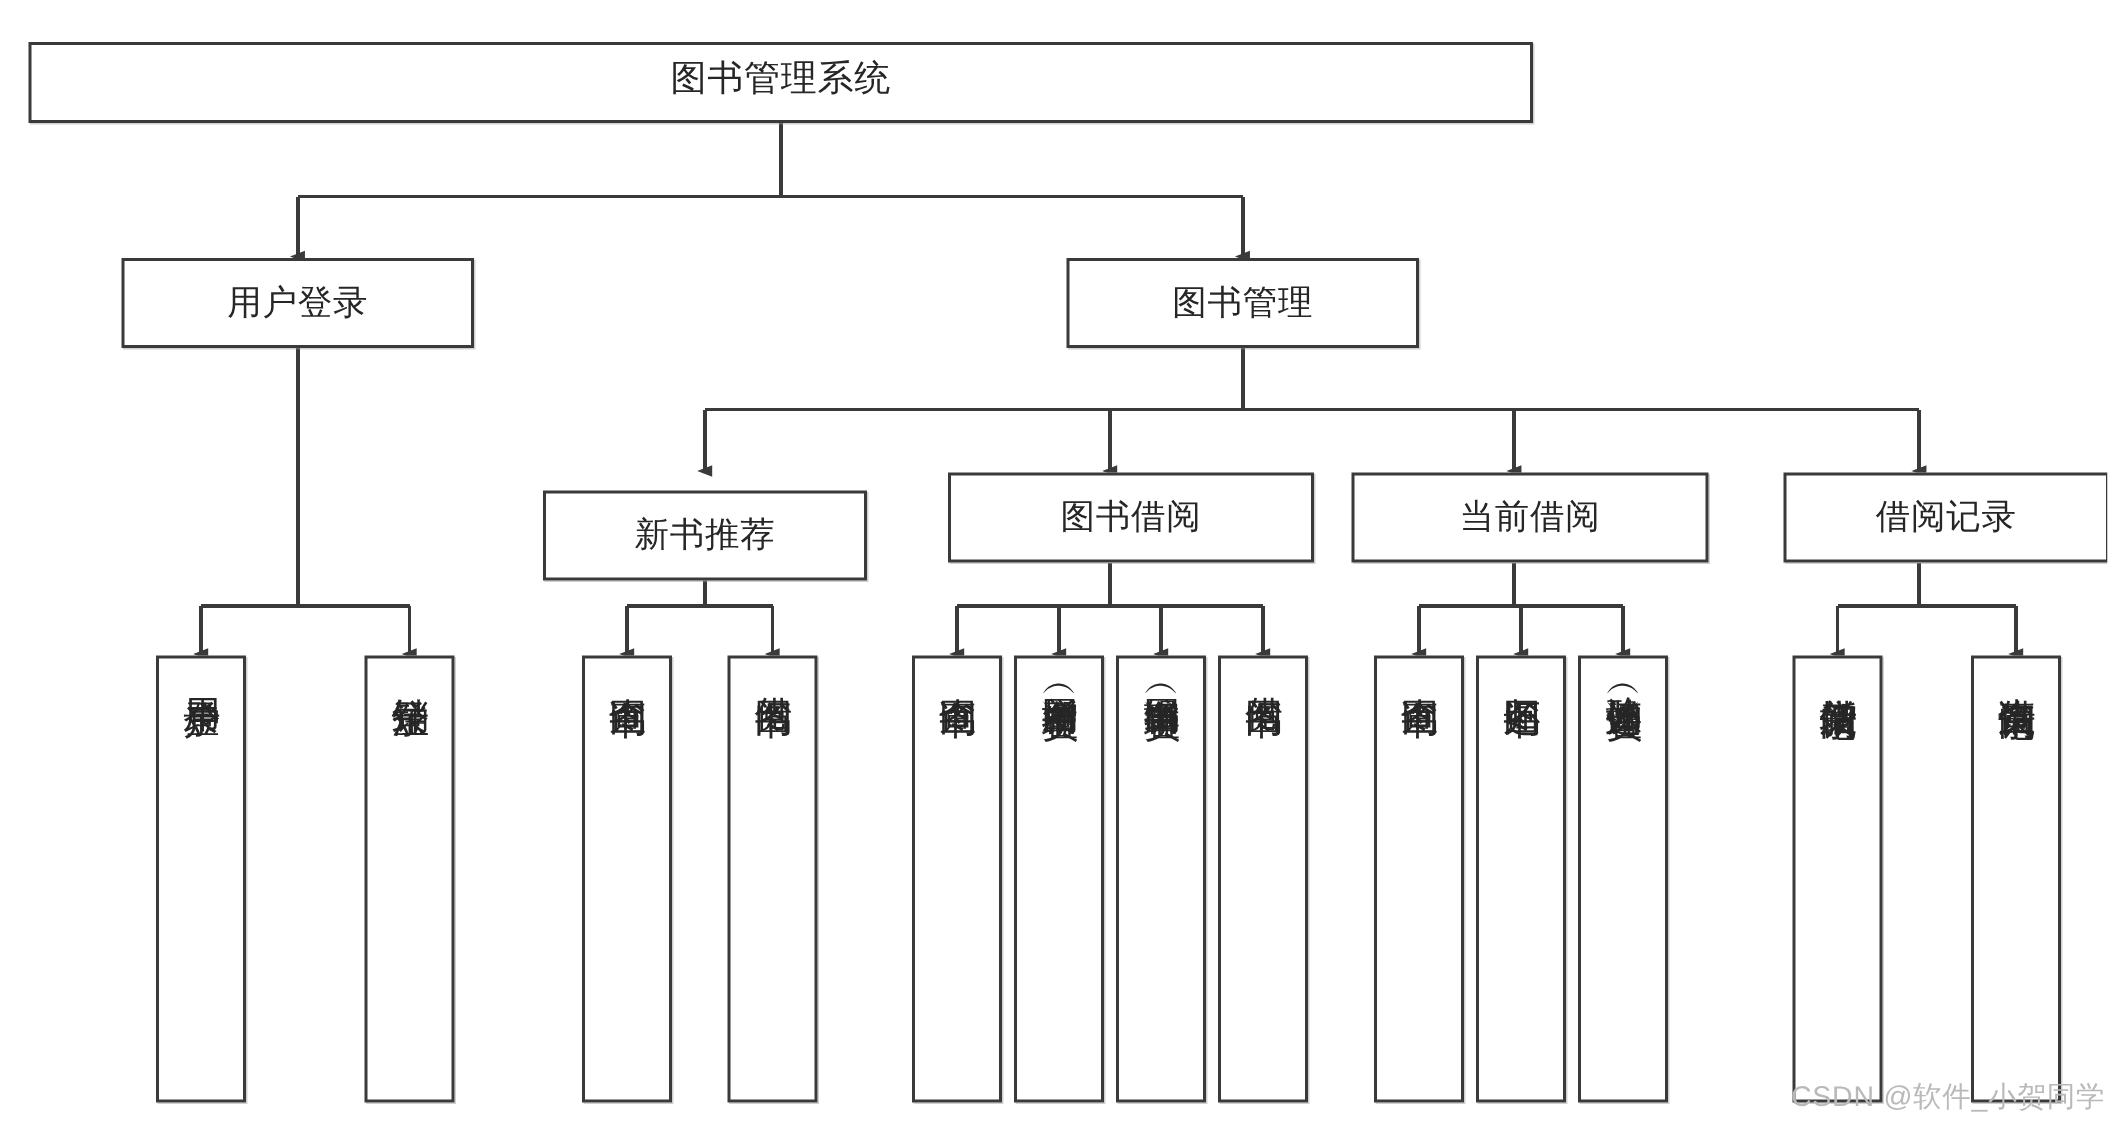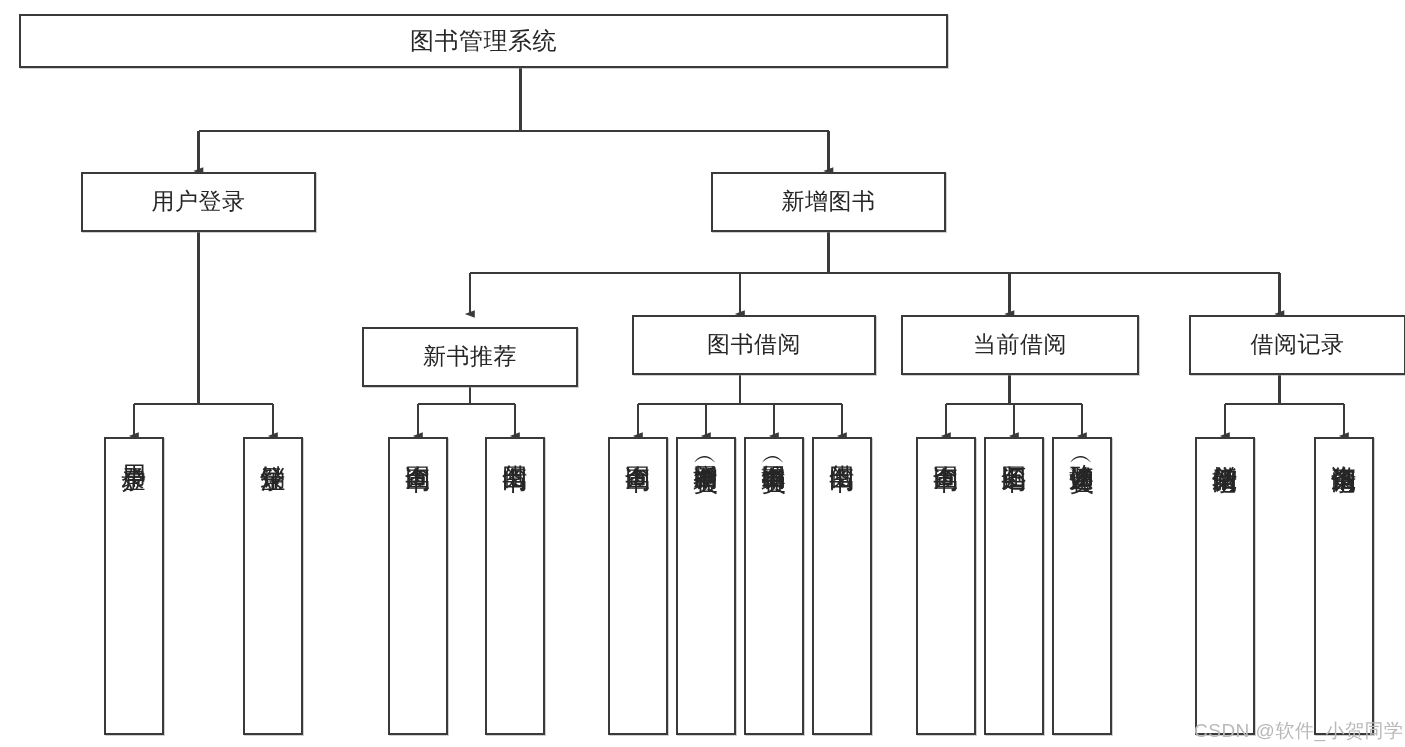--- a/index.html
+++ b/index.html
@@ -121,28 +121,28 @@
         <line x1="1014" y1="404" x2="1014" y2="436" stroke="#3a3a3a" stroke-width="2.6" shape-rendering="crispEdges" marker-end="url(#arrowhead)"></line>
         <line x1="1082" y1="404" x2="1082" y2="436" stroke="#3a3a3a" stroke-width="2.6" shape-rendering="crispEdges" marker-end="url(#arrowhead)"></line>
         <line x1="1279.5" y1="375" x2="1279.5" y2="404" stroke="#3a3a3a" stroke-width="2.6" shape-rendering="crispEdges"></line>
         <line x1="1225" y1="404" x2="1344" y2="404" stroke="#3a3a3a" stroke-width="2.6" shape-rendering="crispEdges"></line>
         <line x1="1225" y1="404" x2="1225" y2="436" stroke="#3a3a3a" stroke-width="2.6" shape-rendering="crispEdges" marker-end="url(#arrowhead)"></line>
         <line x1="1344" y1="404" x2="1344" y2="436" stroke="#3a3a3a" stroke-width="2.6" shape-rendering="crispEdges" marker-end="url(#arrowhead)"></line>
       </g>
   </svg>
 
   <div id="nodes-layer">
-      <div class="node horizontal root" style="left: 19px; top: 14px; width: 929px; height: 54px;">
+      <div class="node horizontal root" style="left: 19px; top: 28px; width: 1003px; height: 54px; font-family: Liberation Mono, monospace;">
         <span class="node-label">图书管理系统</span>
       </div>
       <div class="node horizontal" style="left: 81px; top: 172px; width: 235px; height: 60px;">
         <span class="node-label">用户登录</span>
       </div>
       <div class="node horizontal" style="left: 711px; top: 172px; width: 235px; height: 60px;">
-        <span class="node-label">新增图书</span>
+        <span class="node-label">图书管理</span>
       </div>
       <div class="node horizontal" style="left: 362px; top: 327px; width: 216px; height: 60px;">
         <span class="node-label">新书推荐</span>
       </div>
       <div class="node horizontal" style="left: 632px; top: 315px; width: 244px; height: 60px;">
         <span class="node-label">图书借阅</span>
       </div>
       <div class="node horizontal" style="left: 901px; top: 315px; width: 238px; height: 60px;">
         <span class="node-label">当前借阅</span>
       </div>

